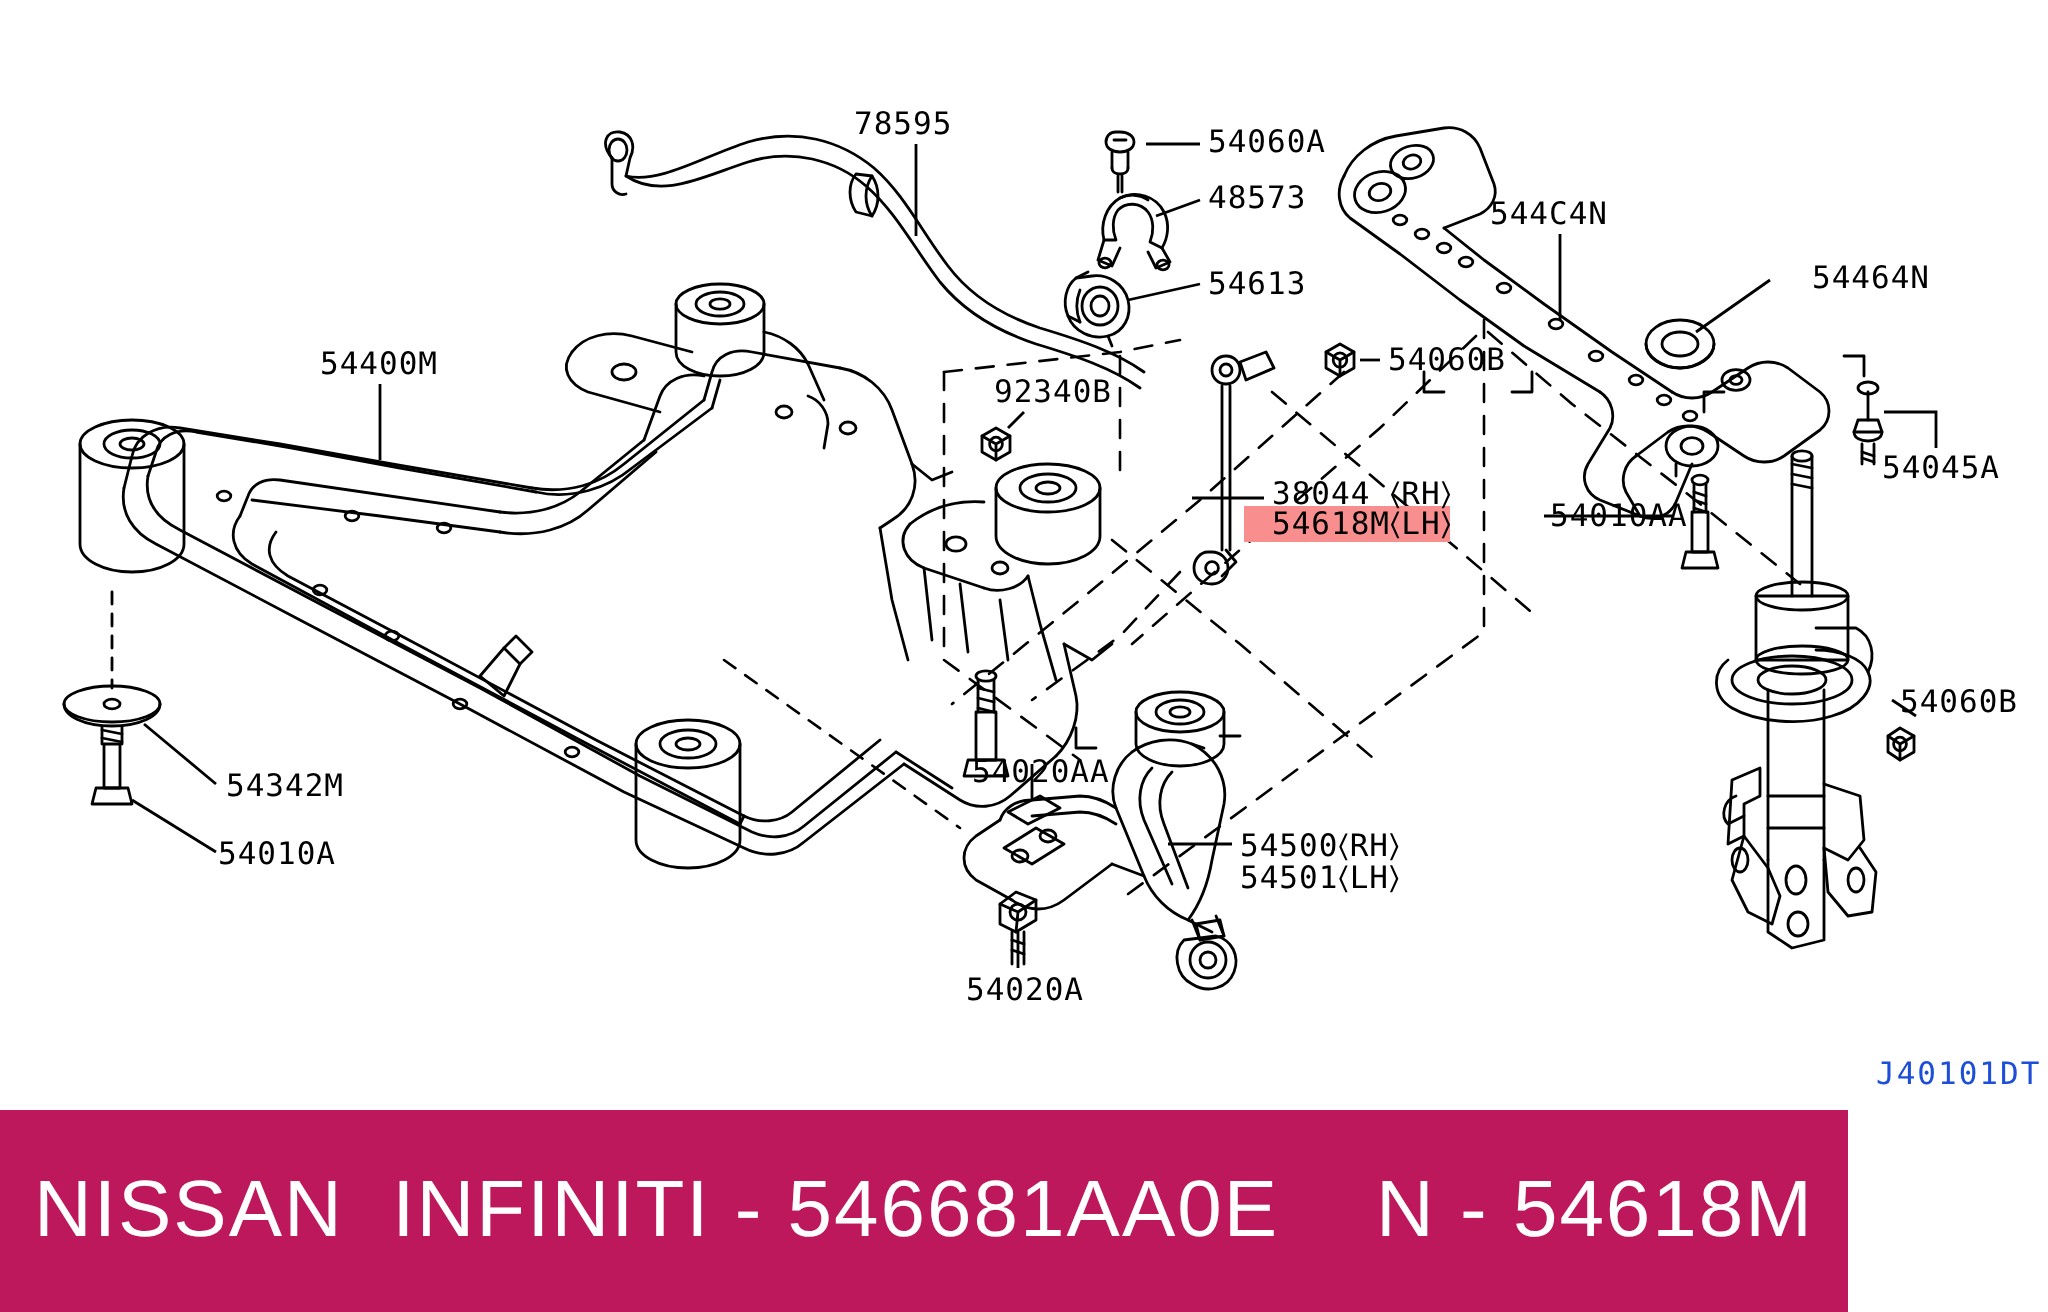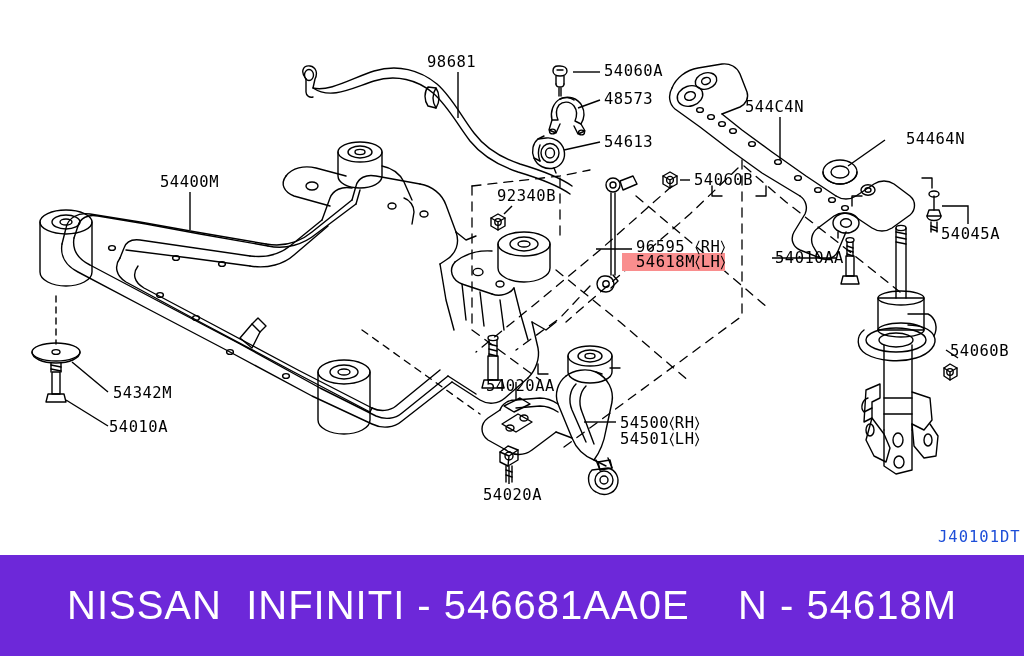--- a/index.html
+++ b/index.html
@@ -8,22 +8,22 @@
 
   #diagram{position:absolute;left:0;top:0;width:1024px;height:555px;background:#fff;}
   #svgwrap{position:absolute;left:0;top:0;width:1024px;height:555px;}
 
   .lbl{position:absolute;font-family:"DejaVu Sans Mono","Liberation Mono",monospace;
        font-size:15.5px;color:#000;white-space:pre;letter-spacing:0.5px;line-height:17px;}
   .hl{position:absolute;background:#f98e8e;}
   .code{position:absolute;font-size:15.5px;letter-spacing:1px;color:#1d4ed8;white-space:pre;
         font-family:"DejaVu Sans Mono","Liberation Mono",monospace;}
 
-  #footer{position:absolute;left:0;top:555px;width:1024px;height:101px;
-          background:#6d28d9;display:flex;align-items:center;justify-content:center;}
+  #footer{position:absolute;left:0;top:555px;width:924px;height:101px;
+          background:#be185d;display:flex;align-items:center;justify-content:center;}
   #footer .ftxt{color:#fff;font-family:"Liberation Sans",sans-serif;font-size:40px;
                 letter-spacing:1px;white-space:pre;font-weight:400;}
 </style>
 </head>
 <body>
 
 <div id="diagram">
 
   <div id="svgwrap">
   <svg width="1024" height="555" viewBox="0 0 1024 555" xmlns="http://www.w3.org/2000/svg">
@@ -306,33 +306,33 @@
       <path d="M862,196 L852,196 L852,206"></path>
       <path d="M548,374 L538,374 L538,364"></path>
       <path d="M620,368 L610,368"></path>
       <path d="M932,188 L932,178 L922,178"></path>
 
     </g>
   </svg>
   </div>
 
   <div class="lbl" style="left:160px;top:174px;">54400M</div>
-  <div class="lbl" style="left:427px;top:54px;">98681</div>
+  <div class="lbl" style="left:427px;top:54px;">78595</div>
   <div class="lbl" style="left:604px;top:63px;">54060A</div>
   <div class="lbl" style="left:604px;top:91px;">48573</div>
   <div class="lbl" style="left:604px;top:134px;">54613</div>
   <div class="lbl" style="left:497px;top:188px;">92340B</div>
   <div class="lbl" style="left:694px;top:172px;">54060B</div>
   <div class="lbl" style="left:745px;top:99px;">544C4N</div>
   <div class="lbl" style="left:889px;top:131px;margin-left:17px;">54464N</div>
   <div class="lbl" style="left:941px;top:226px;">54045A</div>
   <div class="lbl" style="left:775px;top:250px;">54010AA</div>
 
   <div class="hl" style="left:622px;top:253px;width:103px;height:18px;"></div>
-  <div class="lbl" style="left:636px;top:239px;">96595 〈RH〉</div>
+  <div class="lbl" style="left:636px;top:239px;">38044 〈RH〉</div>
   <div class="lbl" style="left:636px;top:254px;text-align:right;">54618M〈LH〉</div>
 
   <div class="lbl" style="left:113px;top:385px;">54342M</div>
   <div class="lbl" style="left:109px;top:419px;">54010A</div>
   <div class="lbl" style="left:486px;top:378px;text-align:center;">54020AA</div>
   <div class="lbl" style="left:620px;top:415px;">54500〈RH〉</div>
   <div class="lbl" style="left:620px;top:431px;">54501〈LH〉</div>
   <div class="lbl" style="left:483px;top:487px;">54020A</div>
   <div class="lbl" style="left:950px;top:343px;">54060B</div>
 

